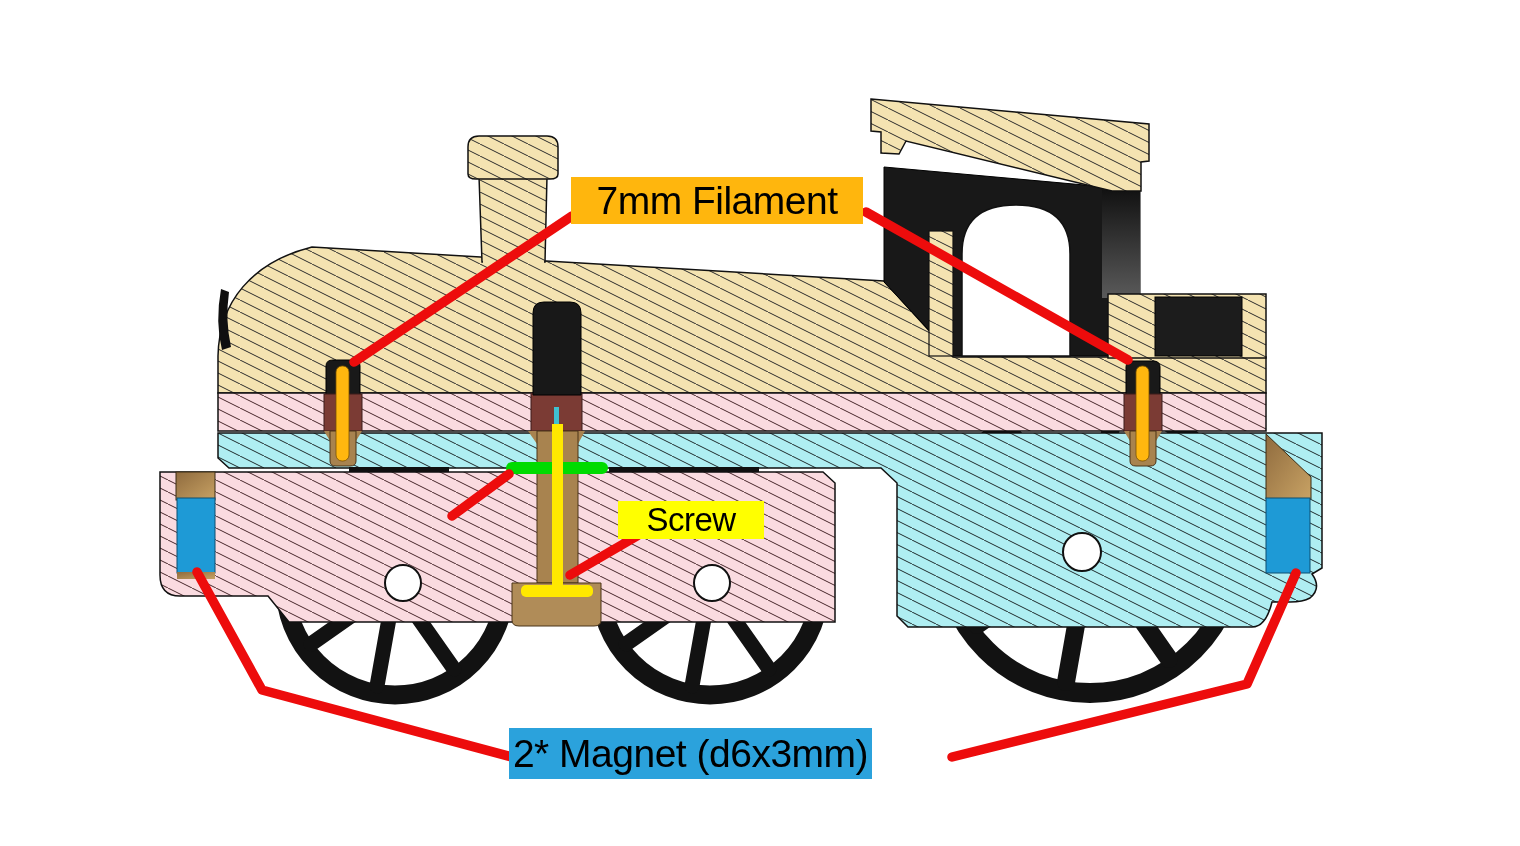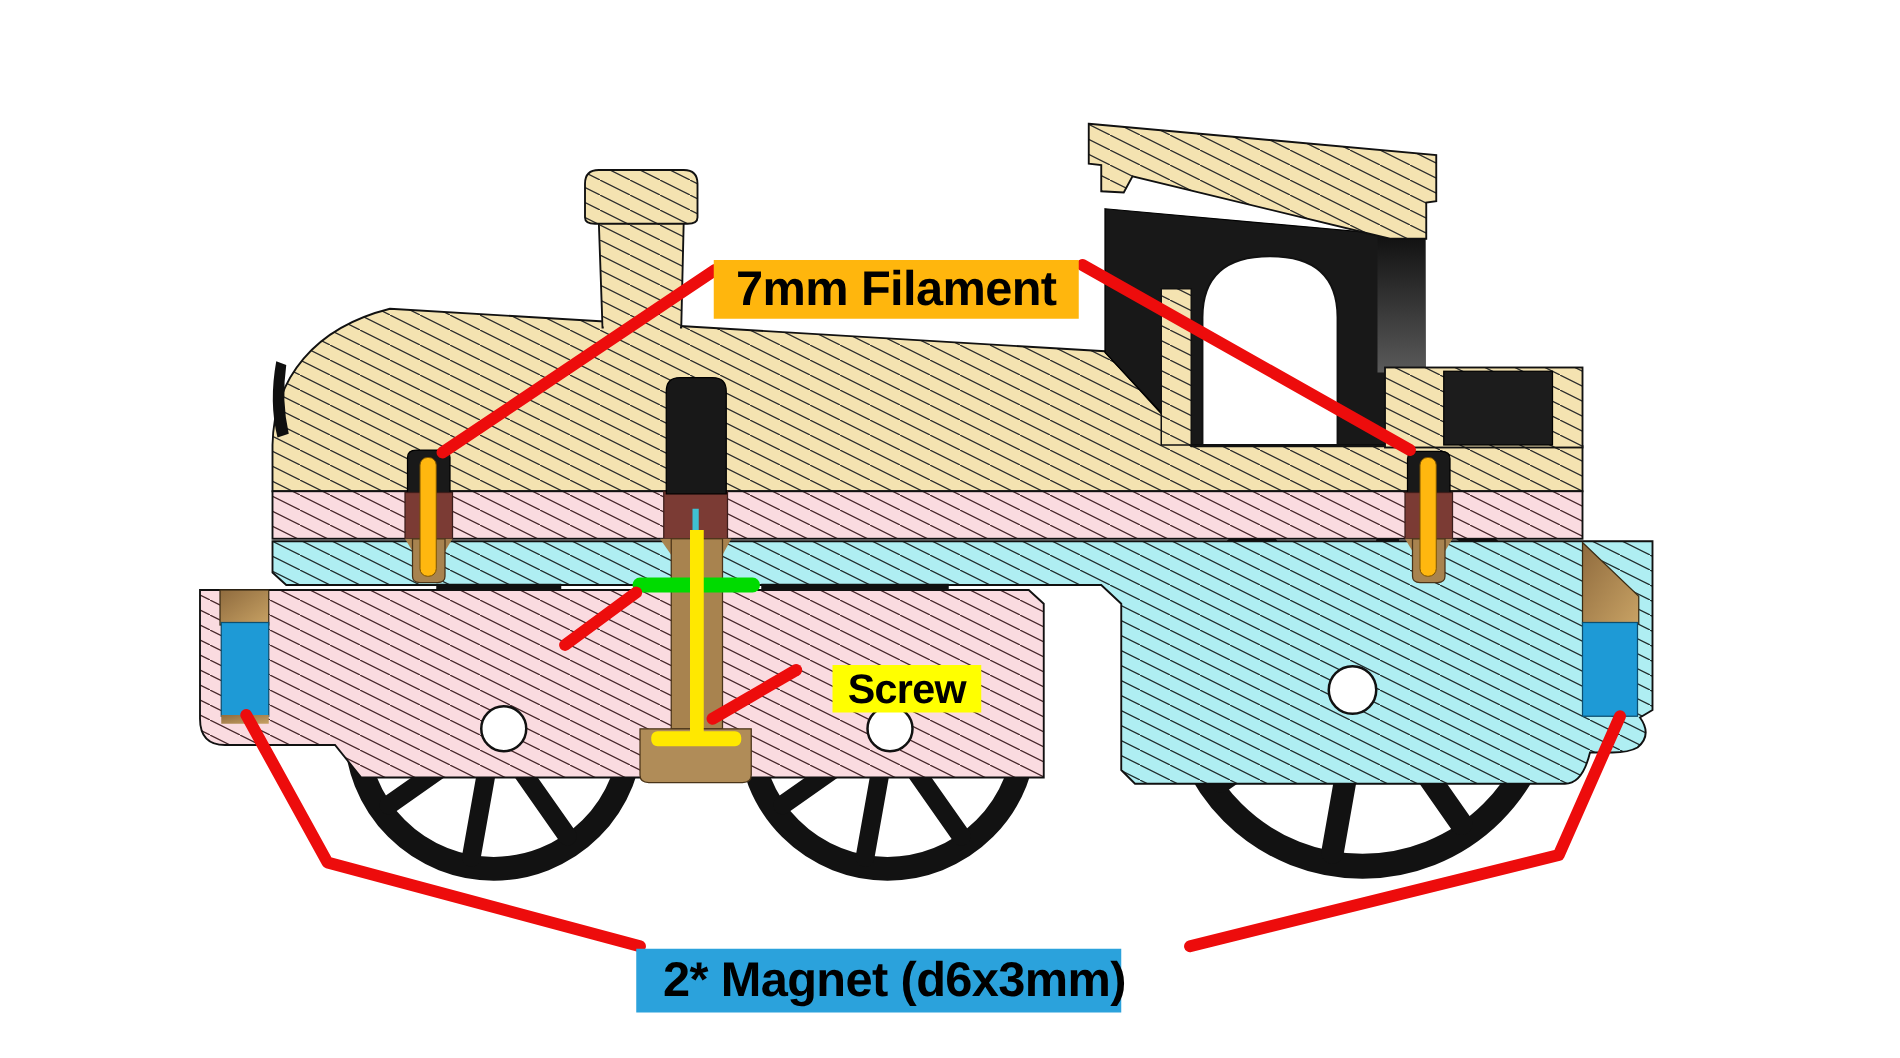--- a/index.html
+++ b/index.html
@@ -1,29 +1,29 @@
 <!DOCTYPE html>
 <html style="--color-body-tan: #F4E3B1; --color-layer-pink: #FADBE0; --color-layer-cyan: #AFEEF2; --color-socket-maroon: #7B3B34; --color-socket-brown: #A8834F; --color-base-brown: #B08C58; --color-filament-orange: #FFB70F; --color-screw-yellow: #FFE800; --color-washer-green: #00DB00; --color-magnet-blue: #1E9AD6; --color-pilot-teal: #3FC1D1; --color-leader-red: #ED0C0C; --color-part-black: #181818; --color-label-filament-bg: #FFB60D; --color-label-washer-bg: #00E400; --color-label-screw-bg: #FFFF00; --color-label-magnet-bg: #2BA2DC;"><head>
 <meta charset="utf-8">
 <style>
   html,body{margin:0;padding:0;background:#fff;}
   #stage{position:relative;width:1520px;height:846px;background:#fff;overflow:hidden;
          font-family:"Liberation Sans",sans-serif;}
   #stage svg{position:absolute;left:0;top:0;}
   .lbl{position:absolute;display:flex;align-items:center;justify-content:center;
-       font-weight:700;color:#000;letter-spacing:-0.5px;white-space:nowrap;
-       font-family:"Liberation Sans",sans-serif;margin-top:31px;}
+       font-weight:400;color:#000;letter-spacing:-0.5px;white-space:nowrap;
+       font-family:"Liberation Sans",sans-serif;}
   #lbl-filament{left:571px;top:177px;width:292px;height:47px;font-size:39px;
                 background:var(--color-label-filament-bg,#FFB60D);}
   #lbl-washer{left:283px;top:500px;width:168px;height:38px;font-size:33px;
               background:var(--color-label-washer-bg,#00E400);}
-  #lbl-screw{left:666px;top:501px;width:119px;height:38px;font-size:33px;
+  #lbl-screw{left:618px;top:501px;width:146px;height:38px;font-size:33px;
              background:var(--color-label-screw-bg,#FFFF00);}
   #lbl-magnet{left:509px;top:728px;width:363px;height:51px;font-size:39px;
-              background:var(--color-label-magnet-bg,#2BA2DC);padding-left:25px;}
+              background:var(--color-label-magnet-bg,#2BA2DC);}
 </style>
 </head>
 <body>
 
 <div id="stage">
 <svg width="1520" height="846" viewBox="0 0 1520 846">
   <defs>
     <pattern id="hatchTan" width="24" height="12" patternUnits="userSpaceOnUse">
       <rect width="24" height="12" fill="var(--color-body-tan,#F4E3B1)"></rect>
       <path d="M-1,-0.5 L25,12.5" stroke="#2b2b2b" stroke-width="1" fill="none"></path>

